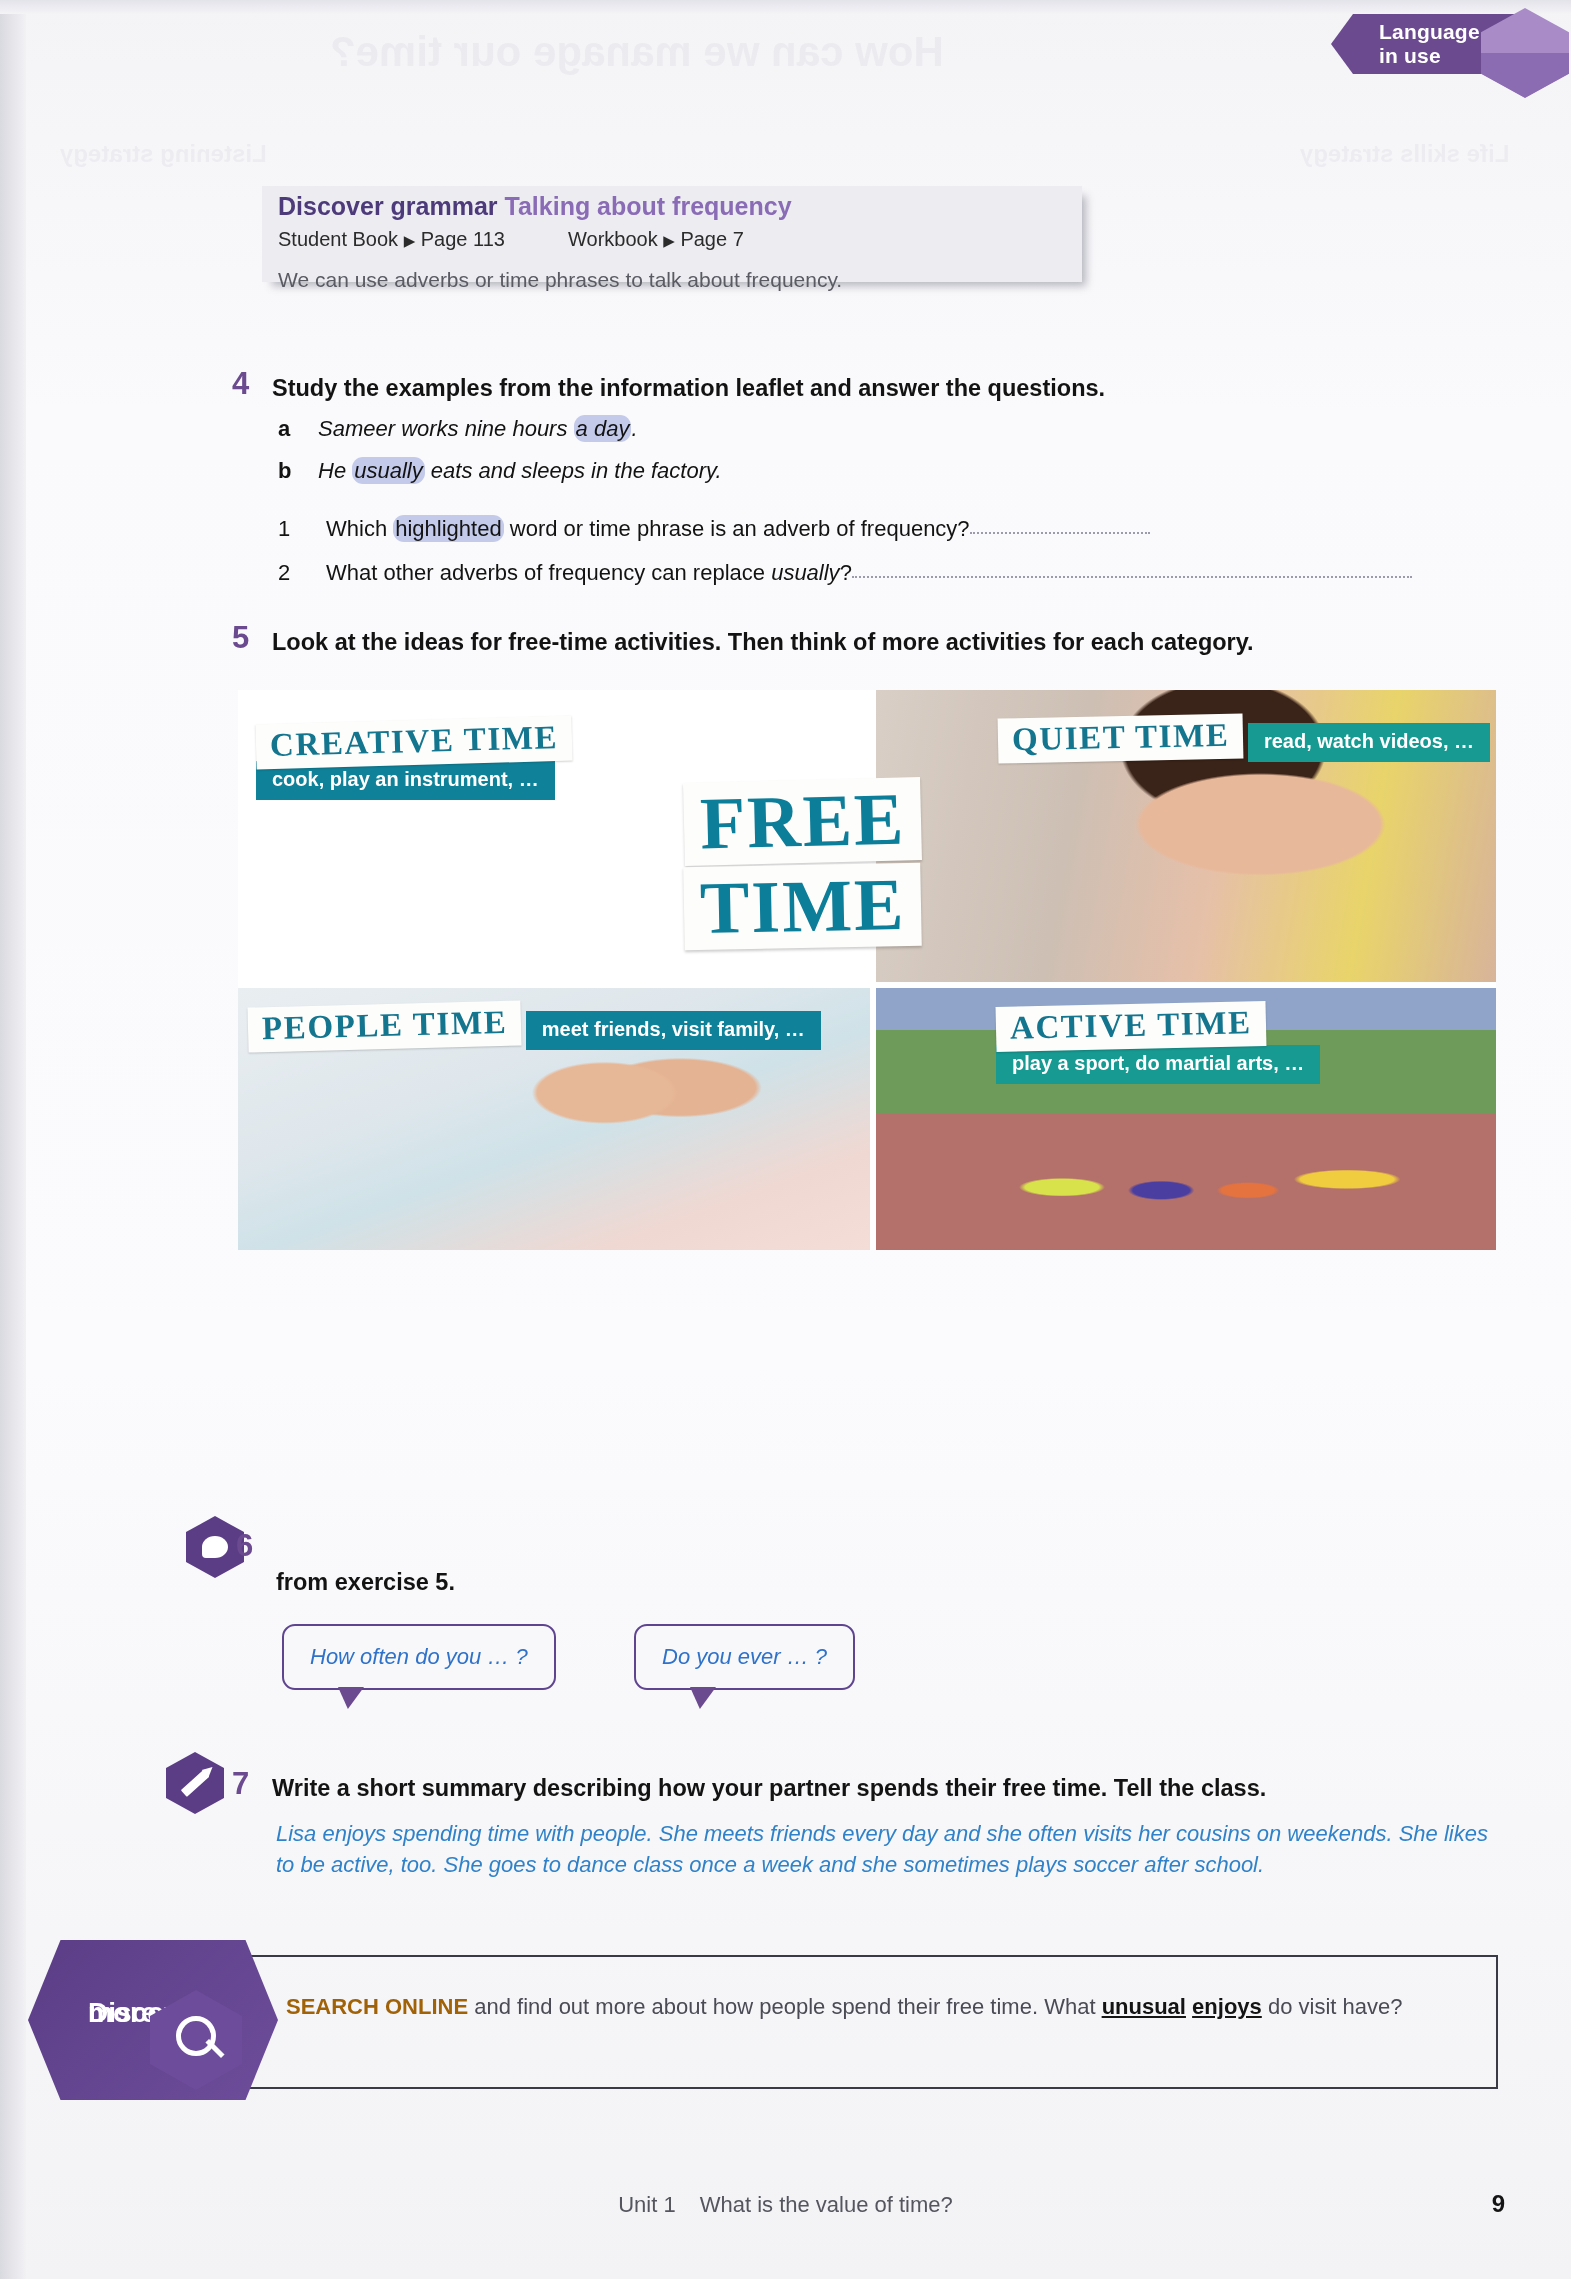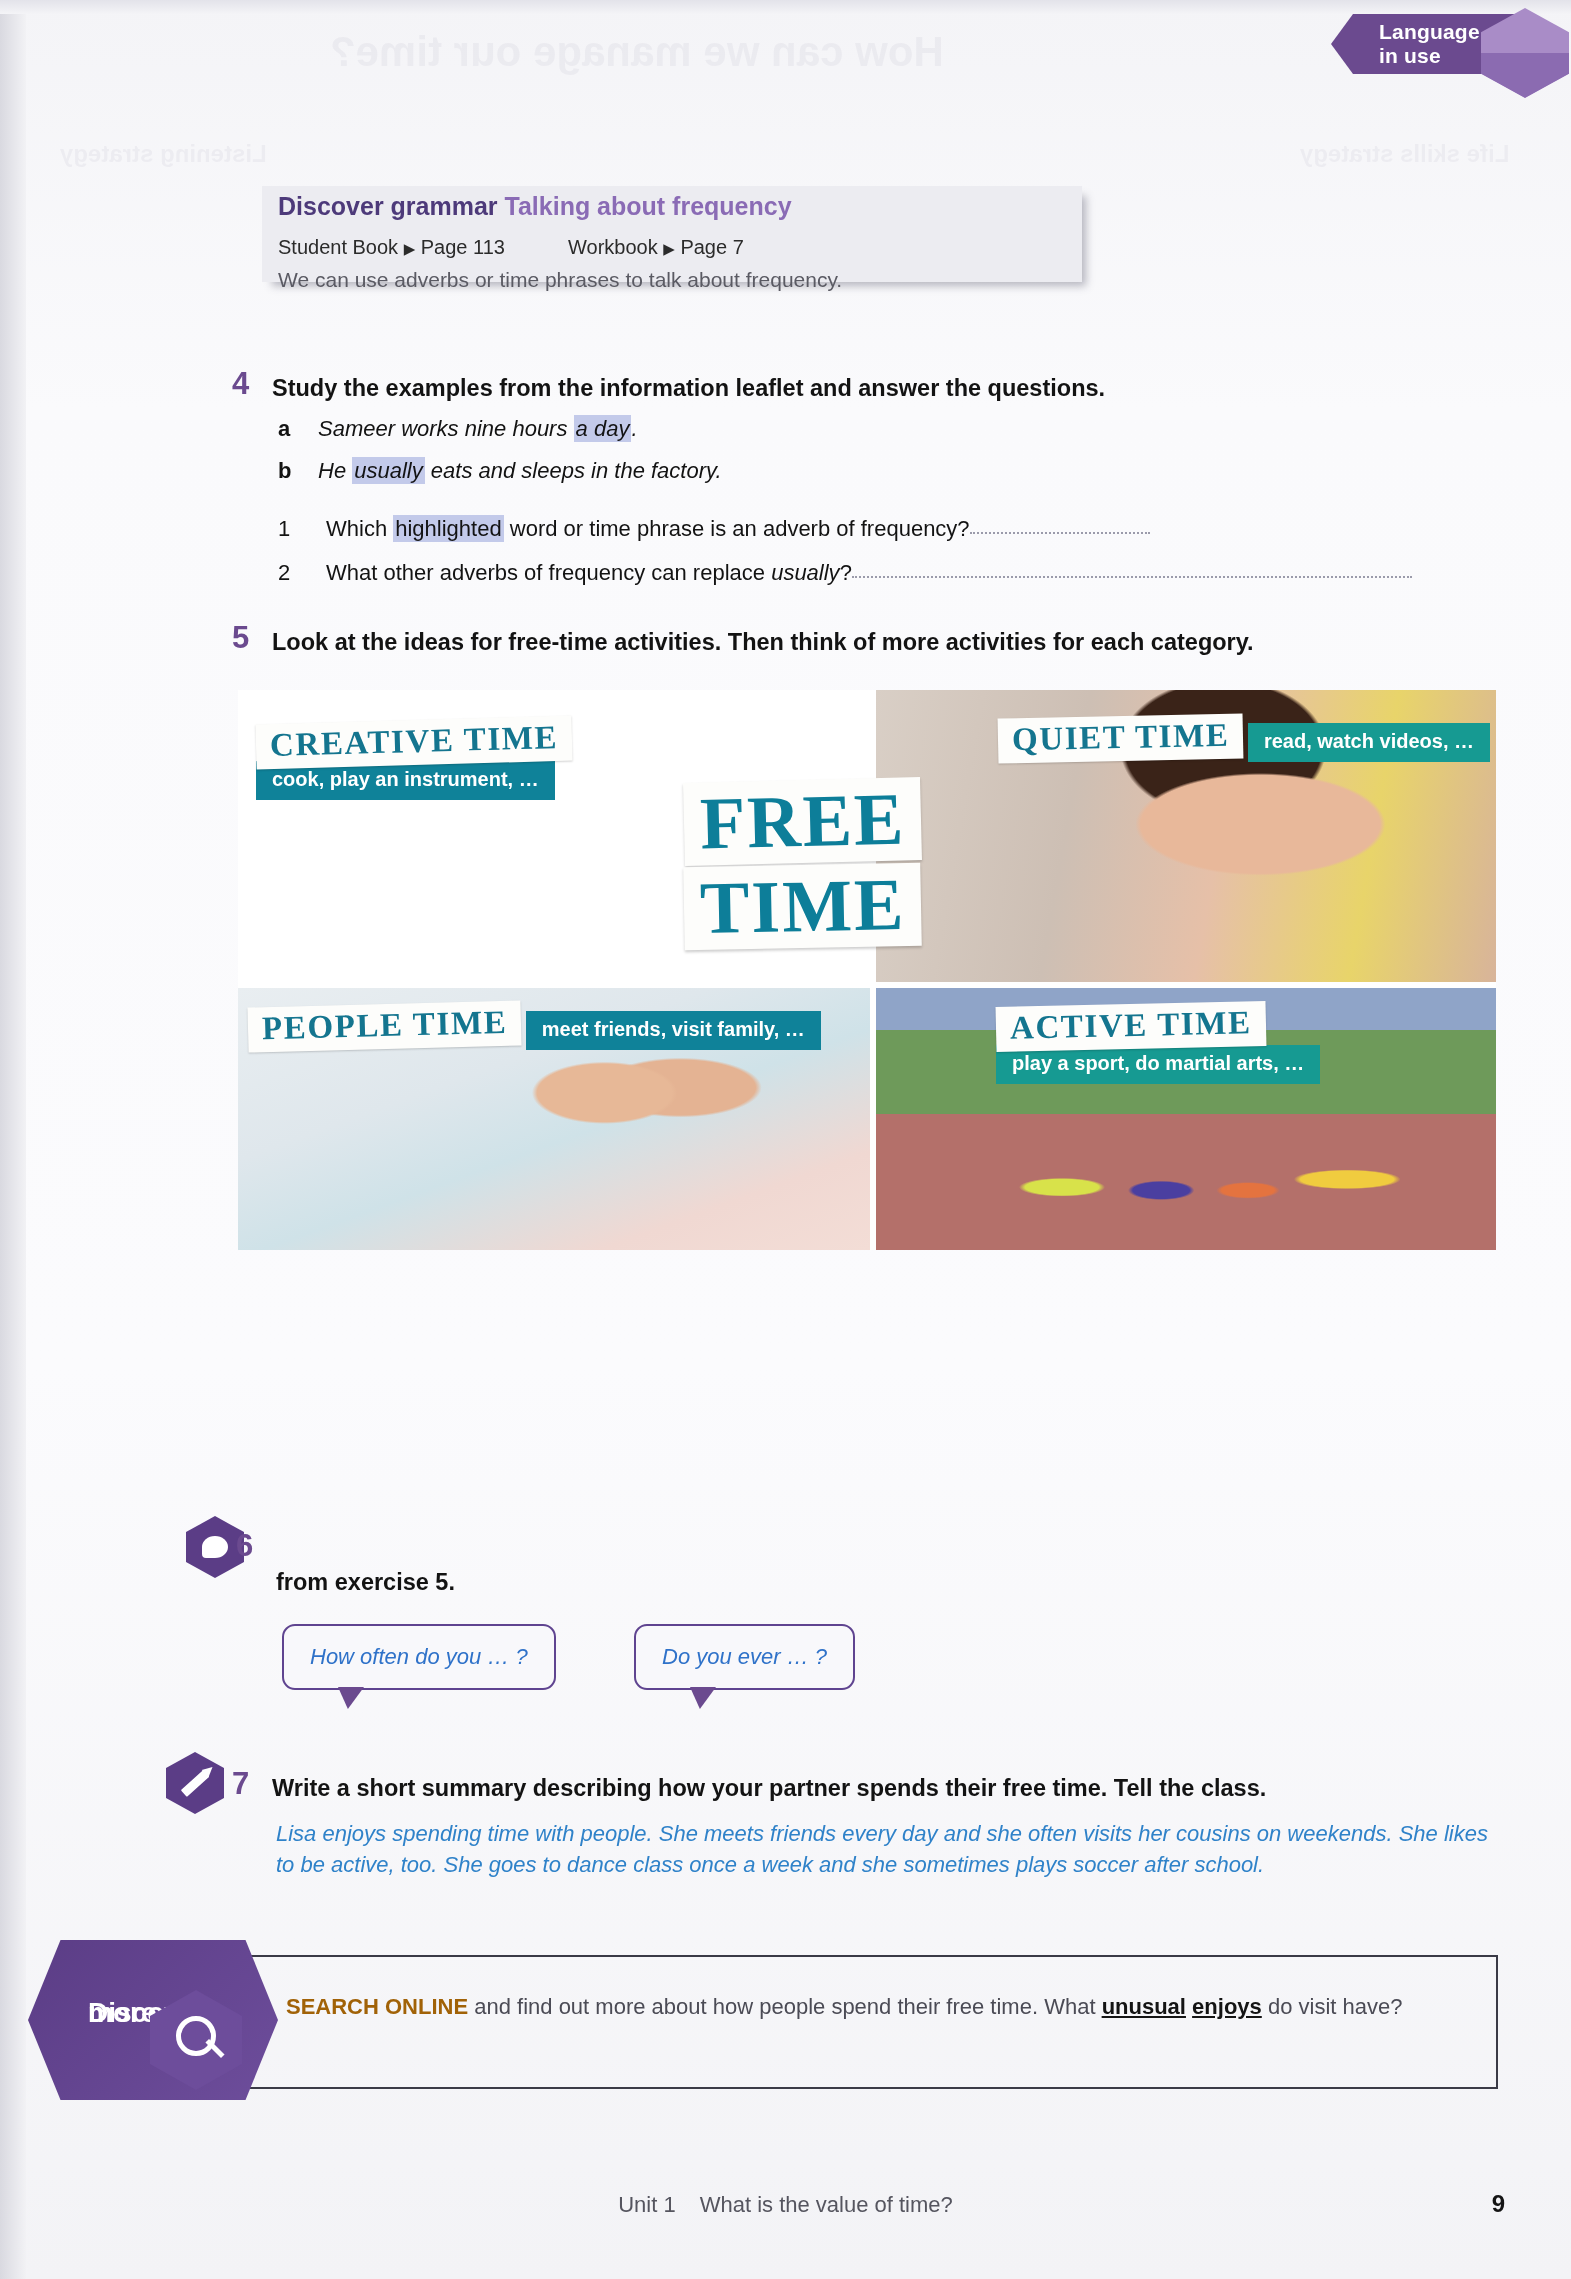--- a/index.html
+++ b/index.html
@@ -58,21 +58,21 @@
     position:absolute;left:262px;top:186px;width:820px;height:96px;
     background:#ececf1;
     box-shadow:7px 7px 8px -3px rgba(80,80,100,.38);
   }
   .dg-title{
     position:absolute;left:278px;top:192px;font-size:25px;font-weight:bold;
     color:#4d3a7a;white-space:nowrap;
   }
   .dg-title em{color:#8a6bb5;font-style:normal;}
   .dg-refs{
-    position:absolute;left:278px;top:236px;font-size:20px;color:#2b2b2b;
+    position:absolute;left:278px;top:228px;font-size:20px;color:#2b2b2b;
     white-space:nowrap;
   }
   .dg-refs .gap{display:inline-block;width:52px;}
   .dg-refs .tri{color:#2b2b2b;font-size:15px;}
   .dg-desc{
     position:absolute;left:278px;top:268px;font-size:21px;color:#5a5a63;
     white-space:nowrap;
   }
 
   
@@ -83,21 +83,21 @@
     position:absolute;font-size:23.5px;font-weight:bold;color:#131313;
     line-height:1.38;
   }
   .sub-letter{
     position:absolute;font-size:22px;font-weight:bold;color:#131313;
   }
   .sub-text{
     position:absolute;font-size:22px;font-style:italic;color:#131313;
     white-space:nowrap;
   }
-  .hl{background:#c3caea;padding:1px 2px;}
+  .hl{background:#c3caea;padding:1px 2px;border-radius:11px;}
   .q-num{position:absolute;font-size:22px;color:#131313;}
   .q-text{position:absolute;font-size:22px;color:#131313;white-space:nowrap;}
   .dots{
     display:inline-block;border-bottom:2px dotted #9b9bab;vertical-align:2px;
   }
 
   
   .collage{
     position:absolute;left:238px;top:690px;width:1258px;height:560px;
     background:#fff;

